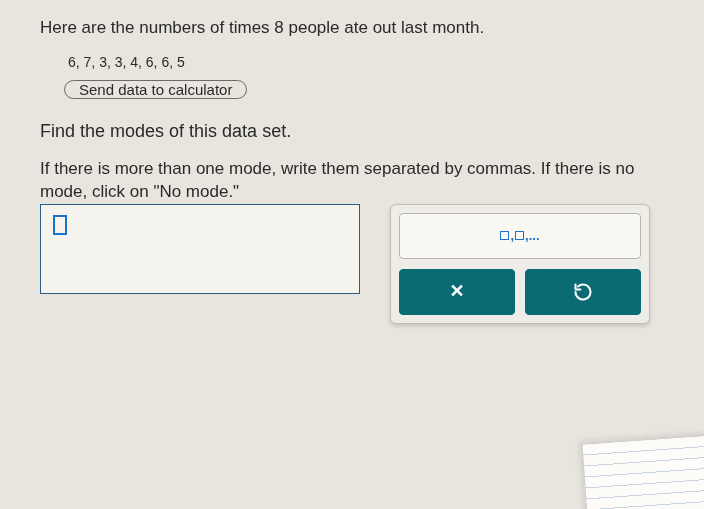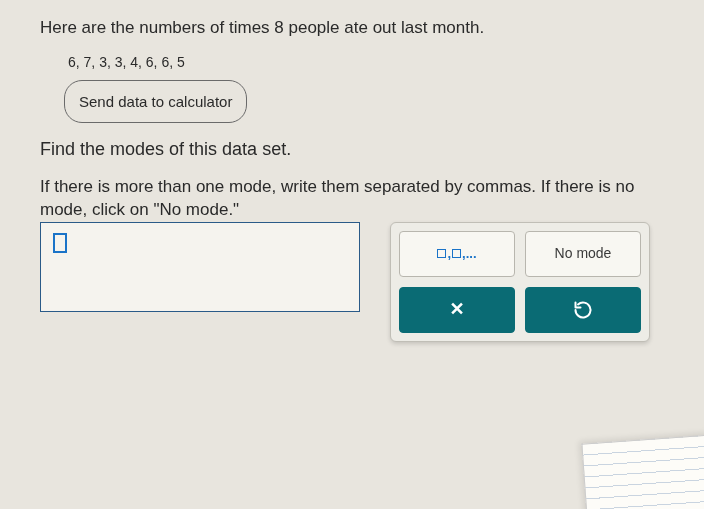--- a/index.html
+++ b/index.html
@@ -12,24 +12,24 @@
     padding: 18px 40px;
     position: relative;
     overflow: hidden;
   }
   .intro { font-size: 17px; margin-bottom: 16px; }
   .data-line { font-size: 14px; margin-left: 28px; margin-bottom: 10px; }
   .send-btn {
     display: inline-block;
     border: 1.5px solid #6a6a6a;
     border-radius: 18px;
-    padding: 12px 14px;
+    padding: 0 14px;
     font-size: 15px;
     margin-left: 24px;
-    margin-bottom: 16px;
+    margin-bottom: 22px;
     background: transparent;
     color: #2a2a2a;
     cursor: pointer;
   }
   .find-line { font-size: 18px; margin-bottom: 16px; }
   .hint-line { font-size: 17px; line-height: 1.35; }
   .work-area {
     display: flex;
     gap: 30px;
     align-items: flex-start;
@@ -133,23 +133,20 @@
   <div class="tool-panel">
     <div class="tool-row">
       <div class="tool-btn" title="□,□,...">
         <span class="multi-glyph">
           <span class="sq-s"></span>
             <span class="comma-s">,</span>
             <span class="sq-s"></span>
             <span class="comma-s">,...</span>
         </span>
       </div>
-      <div class="tool-btn">
-        <span>No mode</span>
-      </div>
     </div>
     <div class="tool-row">
       <div class="tool-btn teal" title="✕">
         <span class="x-icon">✕</span>
       </div>
       <div class="tool-btn teal" title="↺">
         <span class="undo-icon">
           <svg width="20" height="20" viewBox="0 0 24 24" fill="none" stroke="#fff" stroke-width="2.4" stroke-linecap="round" stroke-linejoin="round">
             <path d="M3 12a9 9 0 1 0 3-6.7"></path>
             <polyline points="3 3 3 9 9 9"></polyline>

